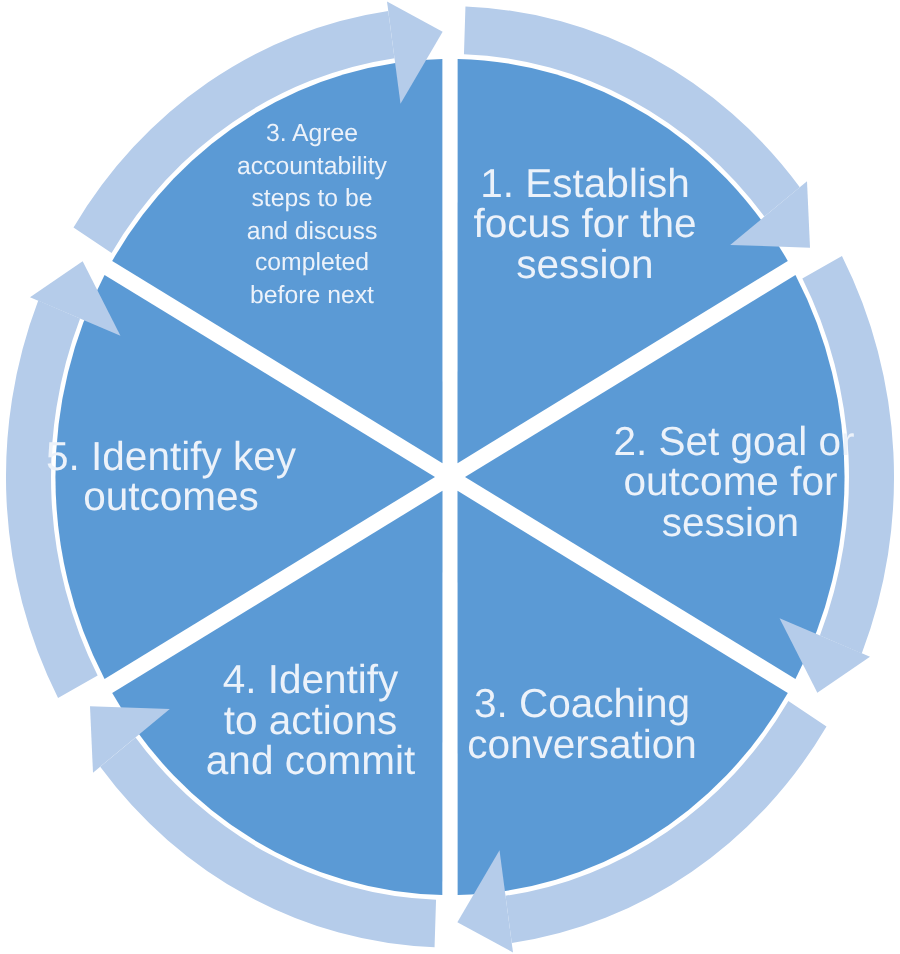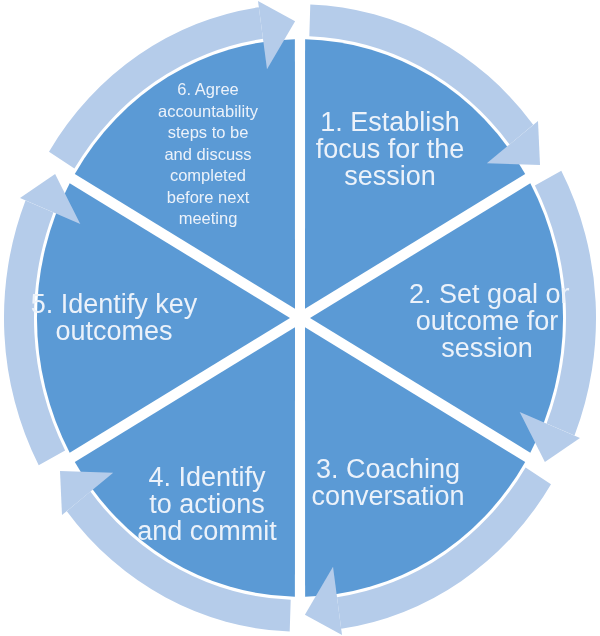--- a/index.html
+++ b/index.html
@@ -69,34 +69,33 @@
       <div>2. Set goal or</div>
       <div>outcome for</div>
       <div>session</div>
     </div>
 
   <div class="step-label label-lg" style="left:308px; top:456px; width:160px;">
       <div>3. Coaching</div>
       <div>conversation</div>
     </div>
 
-  <div class="step-label label-lg" style="left:137px; top:464px; width:140px;">
+  <div class="step-label label-lg" style="left:137px; top:440px; width:140px;">
       <div>4. Identify</div>
       <div>to actions</div>
       <div>and commit</div>
     </div>
 
   <div class="step-label label-lg" style="left:29px; top:291px; width:170px;">
       <div>5. Identify key</div>
       <div>outcomes</div>
     </div>
 
   <div class="step-label label-sm" style="left:141px; top:79px; width:134px;">
-      <div>6. Agree</div>
+      <div>3. Agree</div>
       <div>accountability</div>
       <div>steps to be</div>
       <div>and discuss</div>
       <div>completed</div>
       <div>before next</div>
-      <div>meeting</div>
     </div>
 
 </div>
 
 </body></html>

